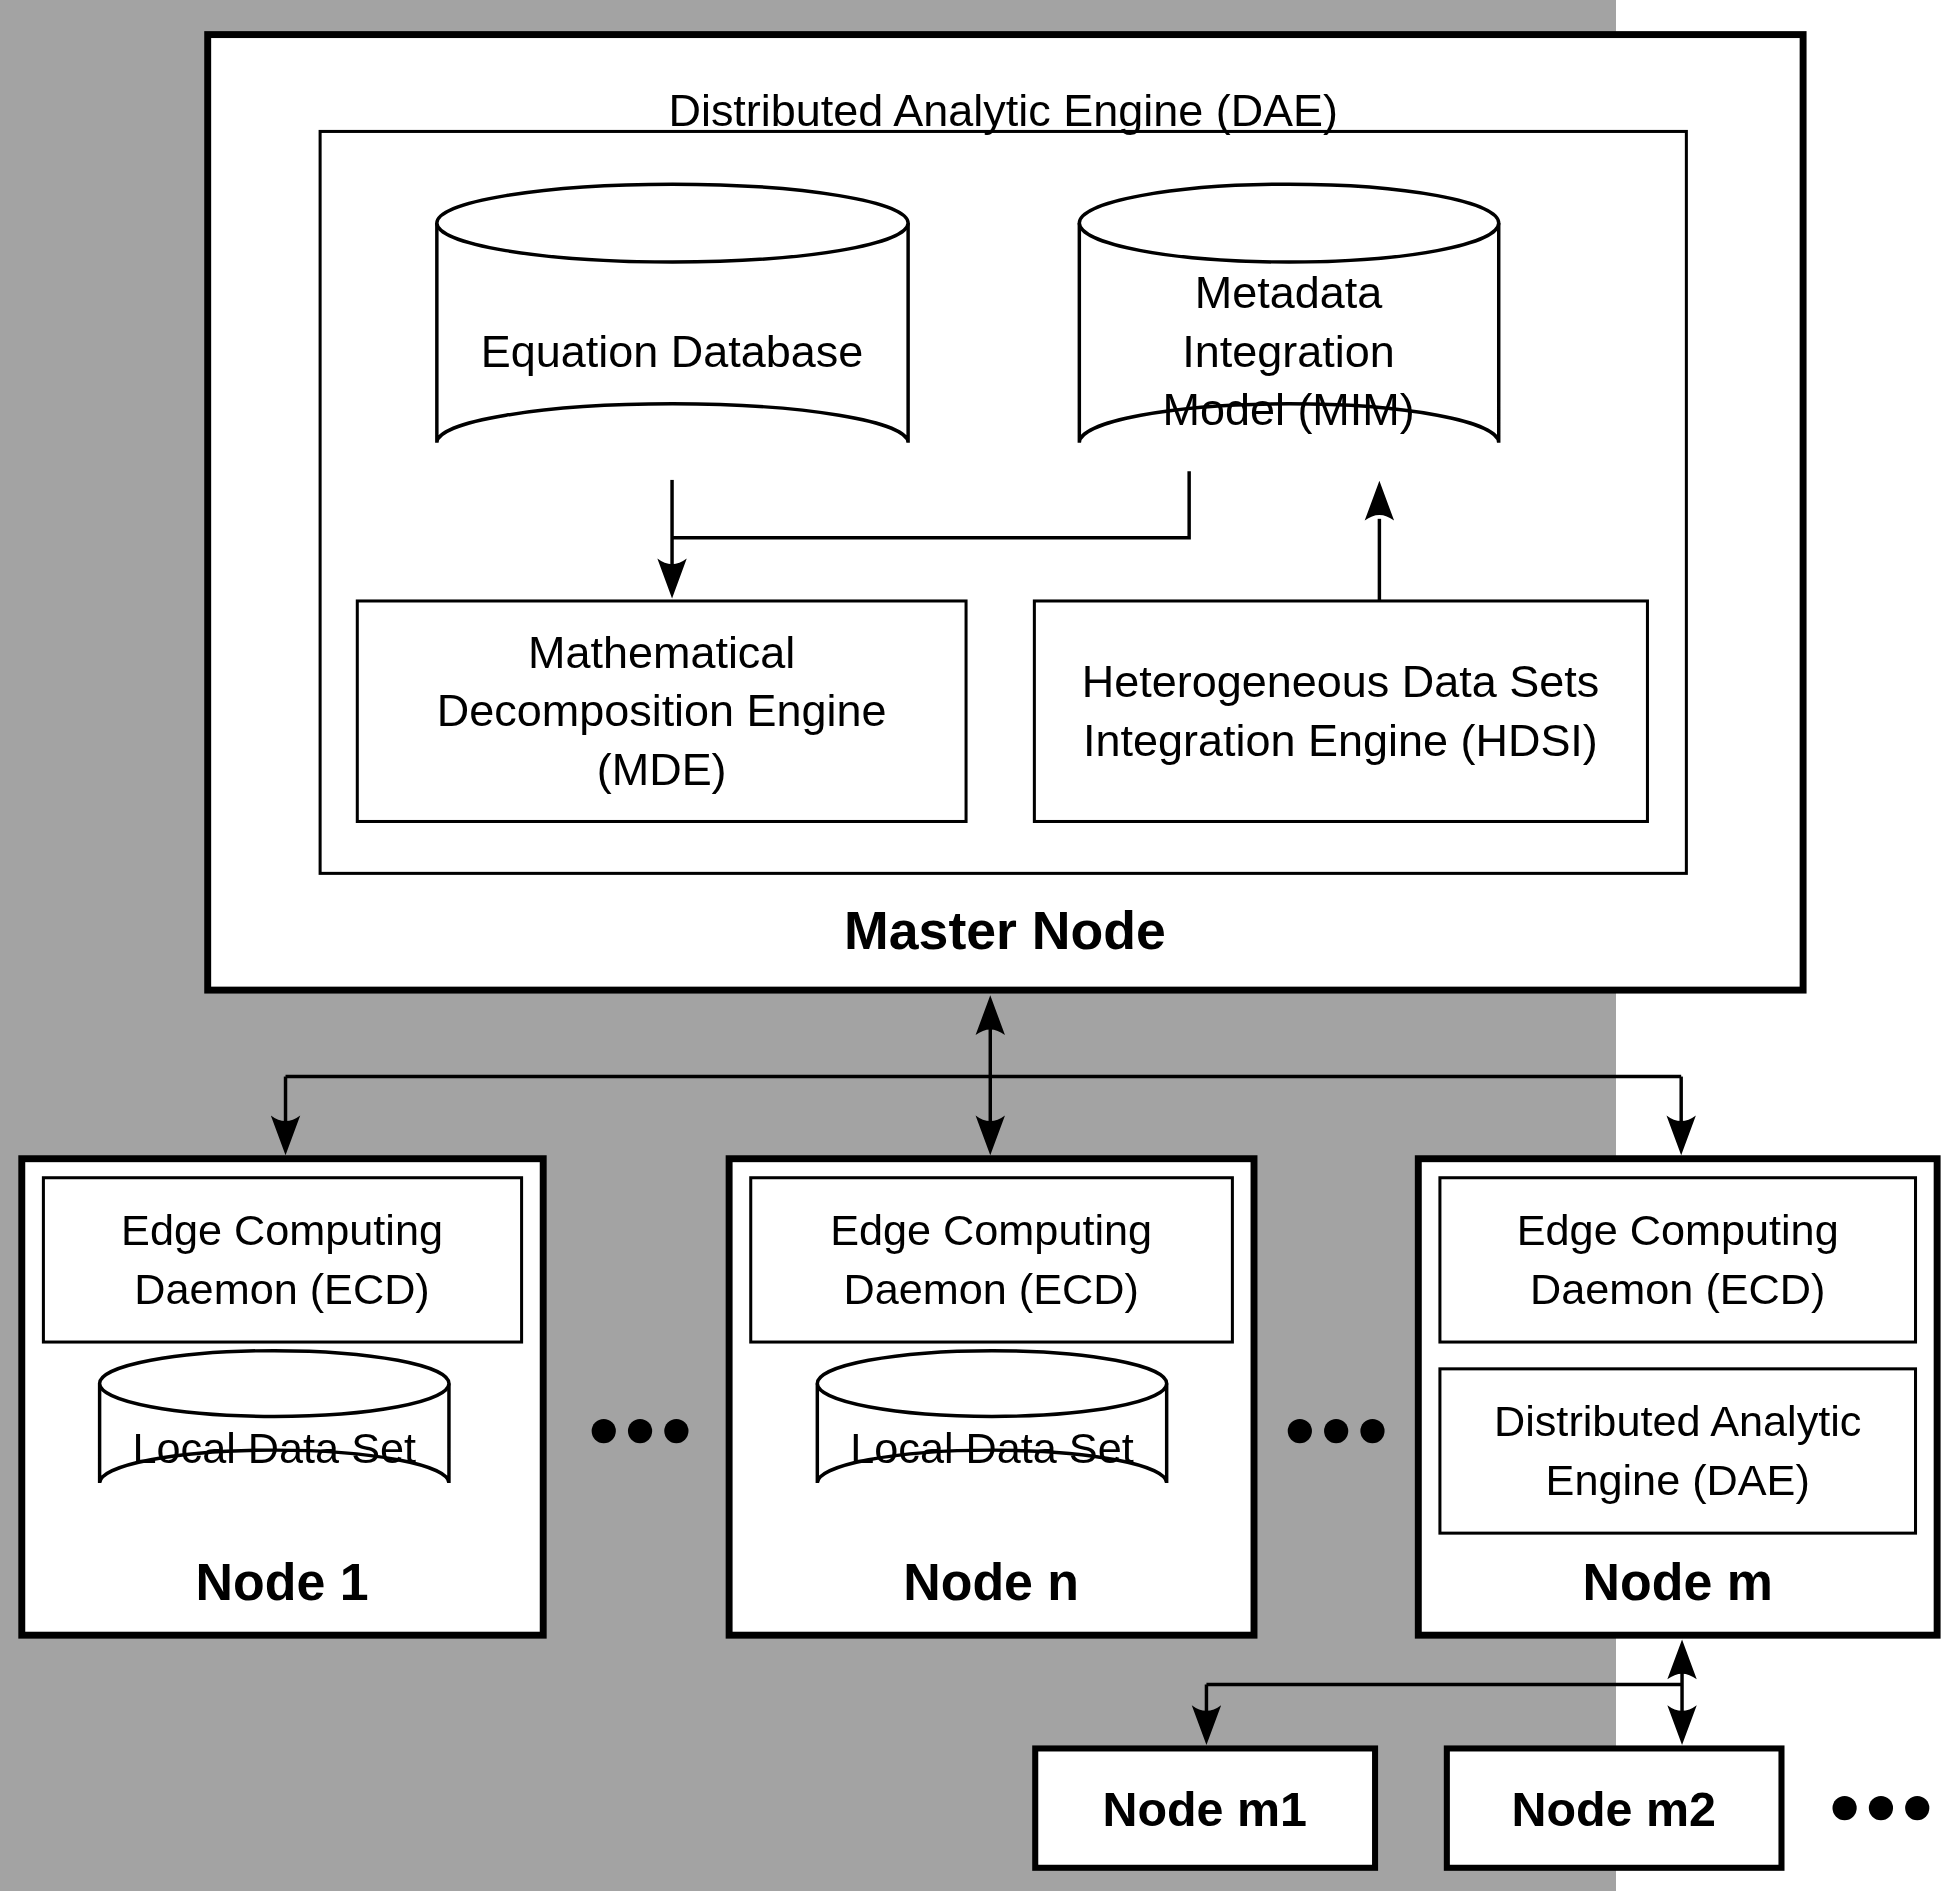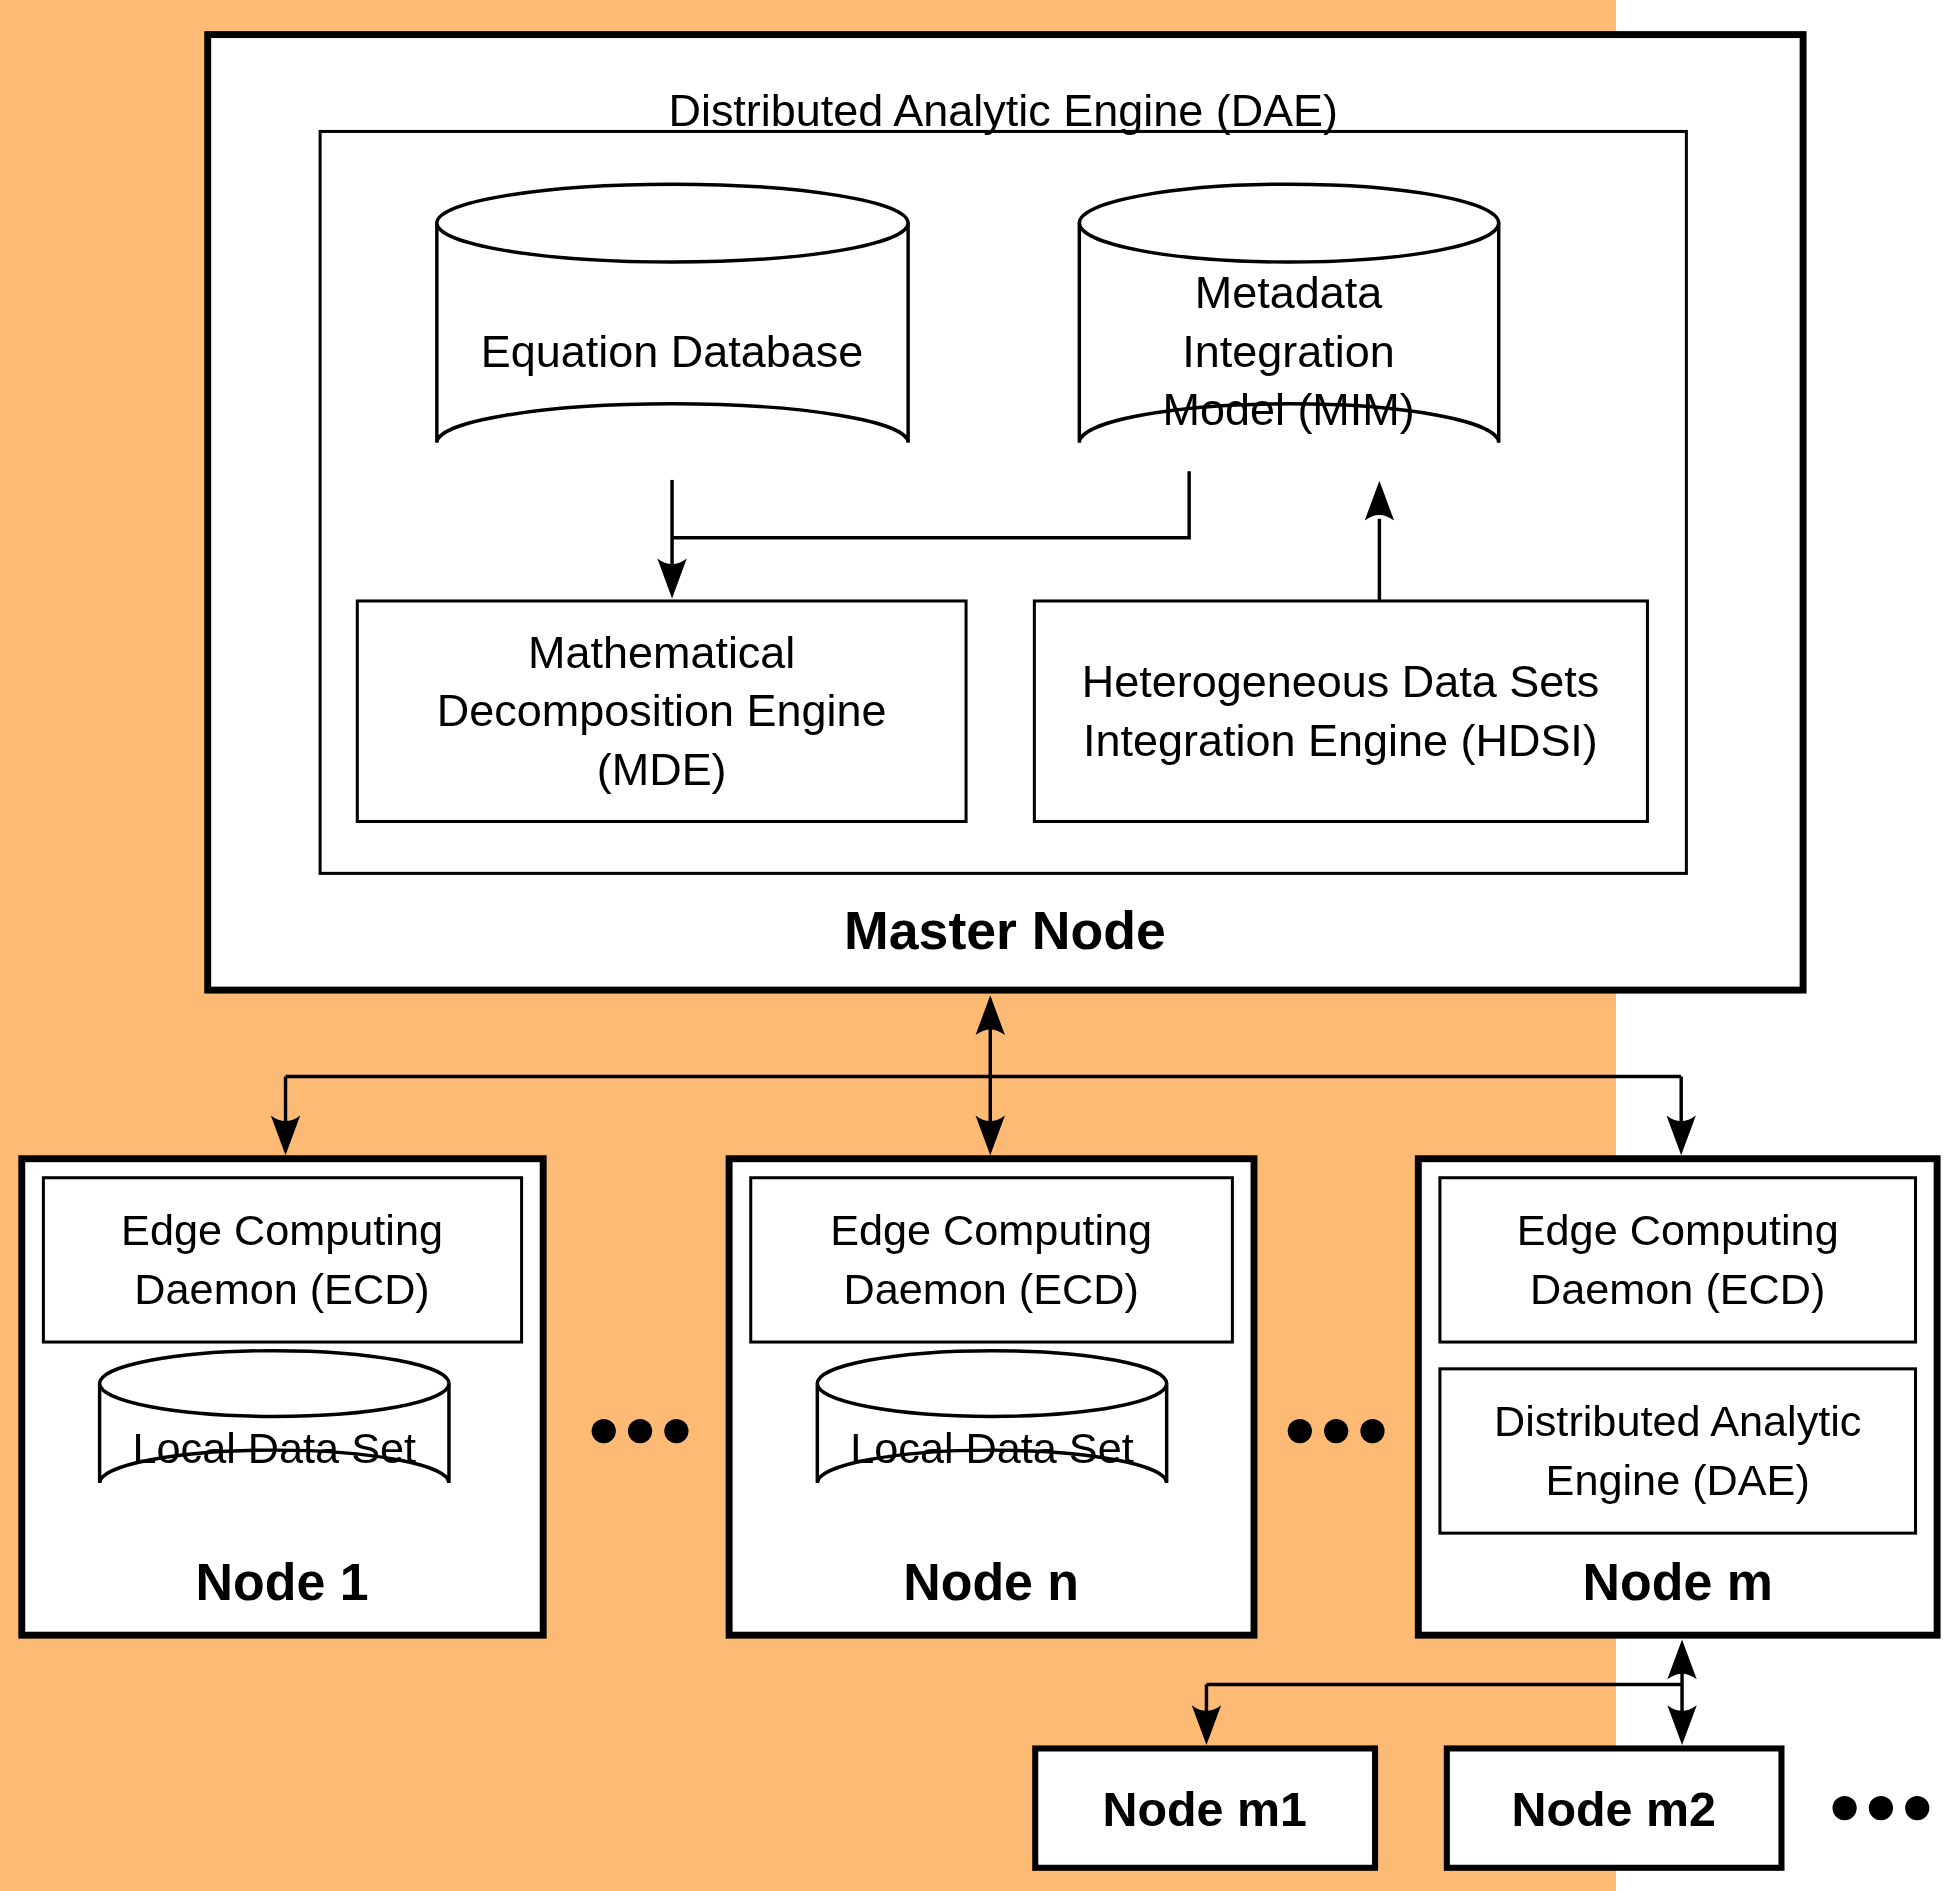--- a/index.html
+++ b/index.html
@@ -1,16 +1,16 @@
 <!DOCTYPE html>
 <html style="font-size:14px"><head>
 <meta charset="utf-8">
 <style>
   html, body { margin: 0; padding: 0; background: #ffffff; }
-  .stage { width: 1616px; height: 1892px; background: #fdba74; position: relative; }
+  .stage { width: 1616px; height: 1892px; background: #a3a3a3; position: relative; }
   svg { display: block; }
   text {
     font-family: "Liberation Sans", "DejaVu Sans", sans-serif;
     fill: #000000;
     text-anchor: middle;
   }
   .t52 { font-size: 52px; }
   .t50 { font-size: 50px; }
   .bold { font-weight: 700; }
   .t62 { font-size: 62px; }

